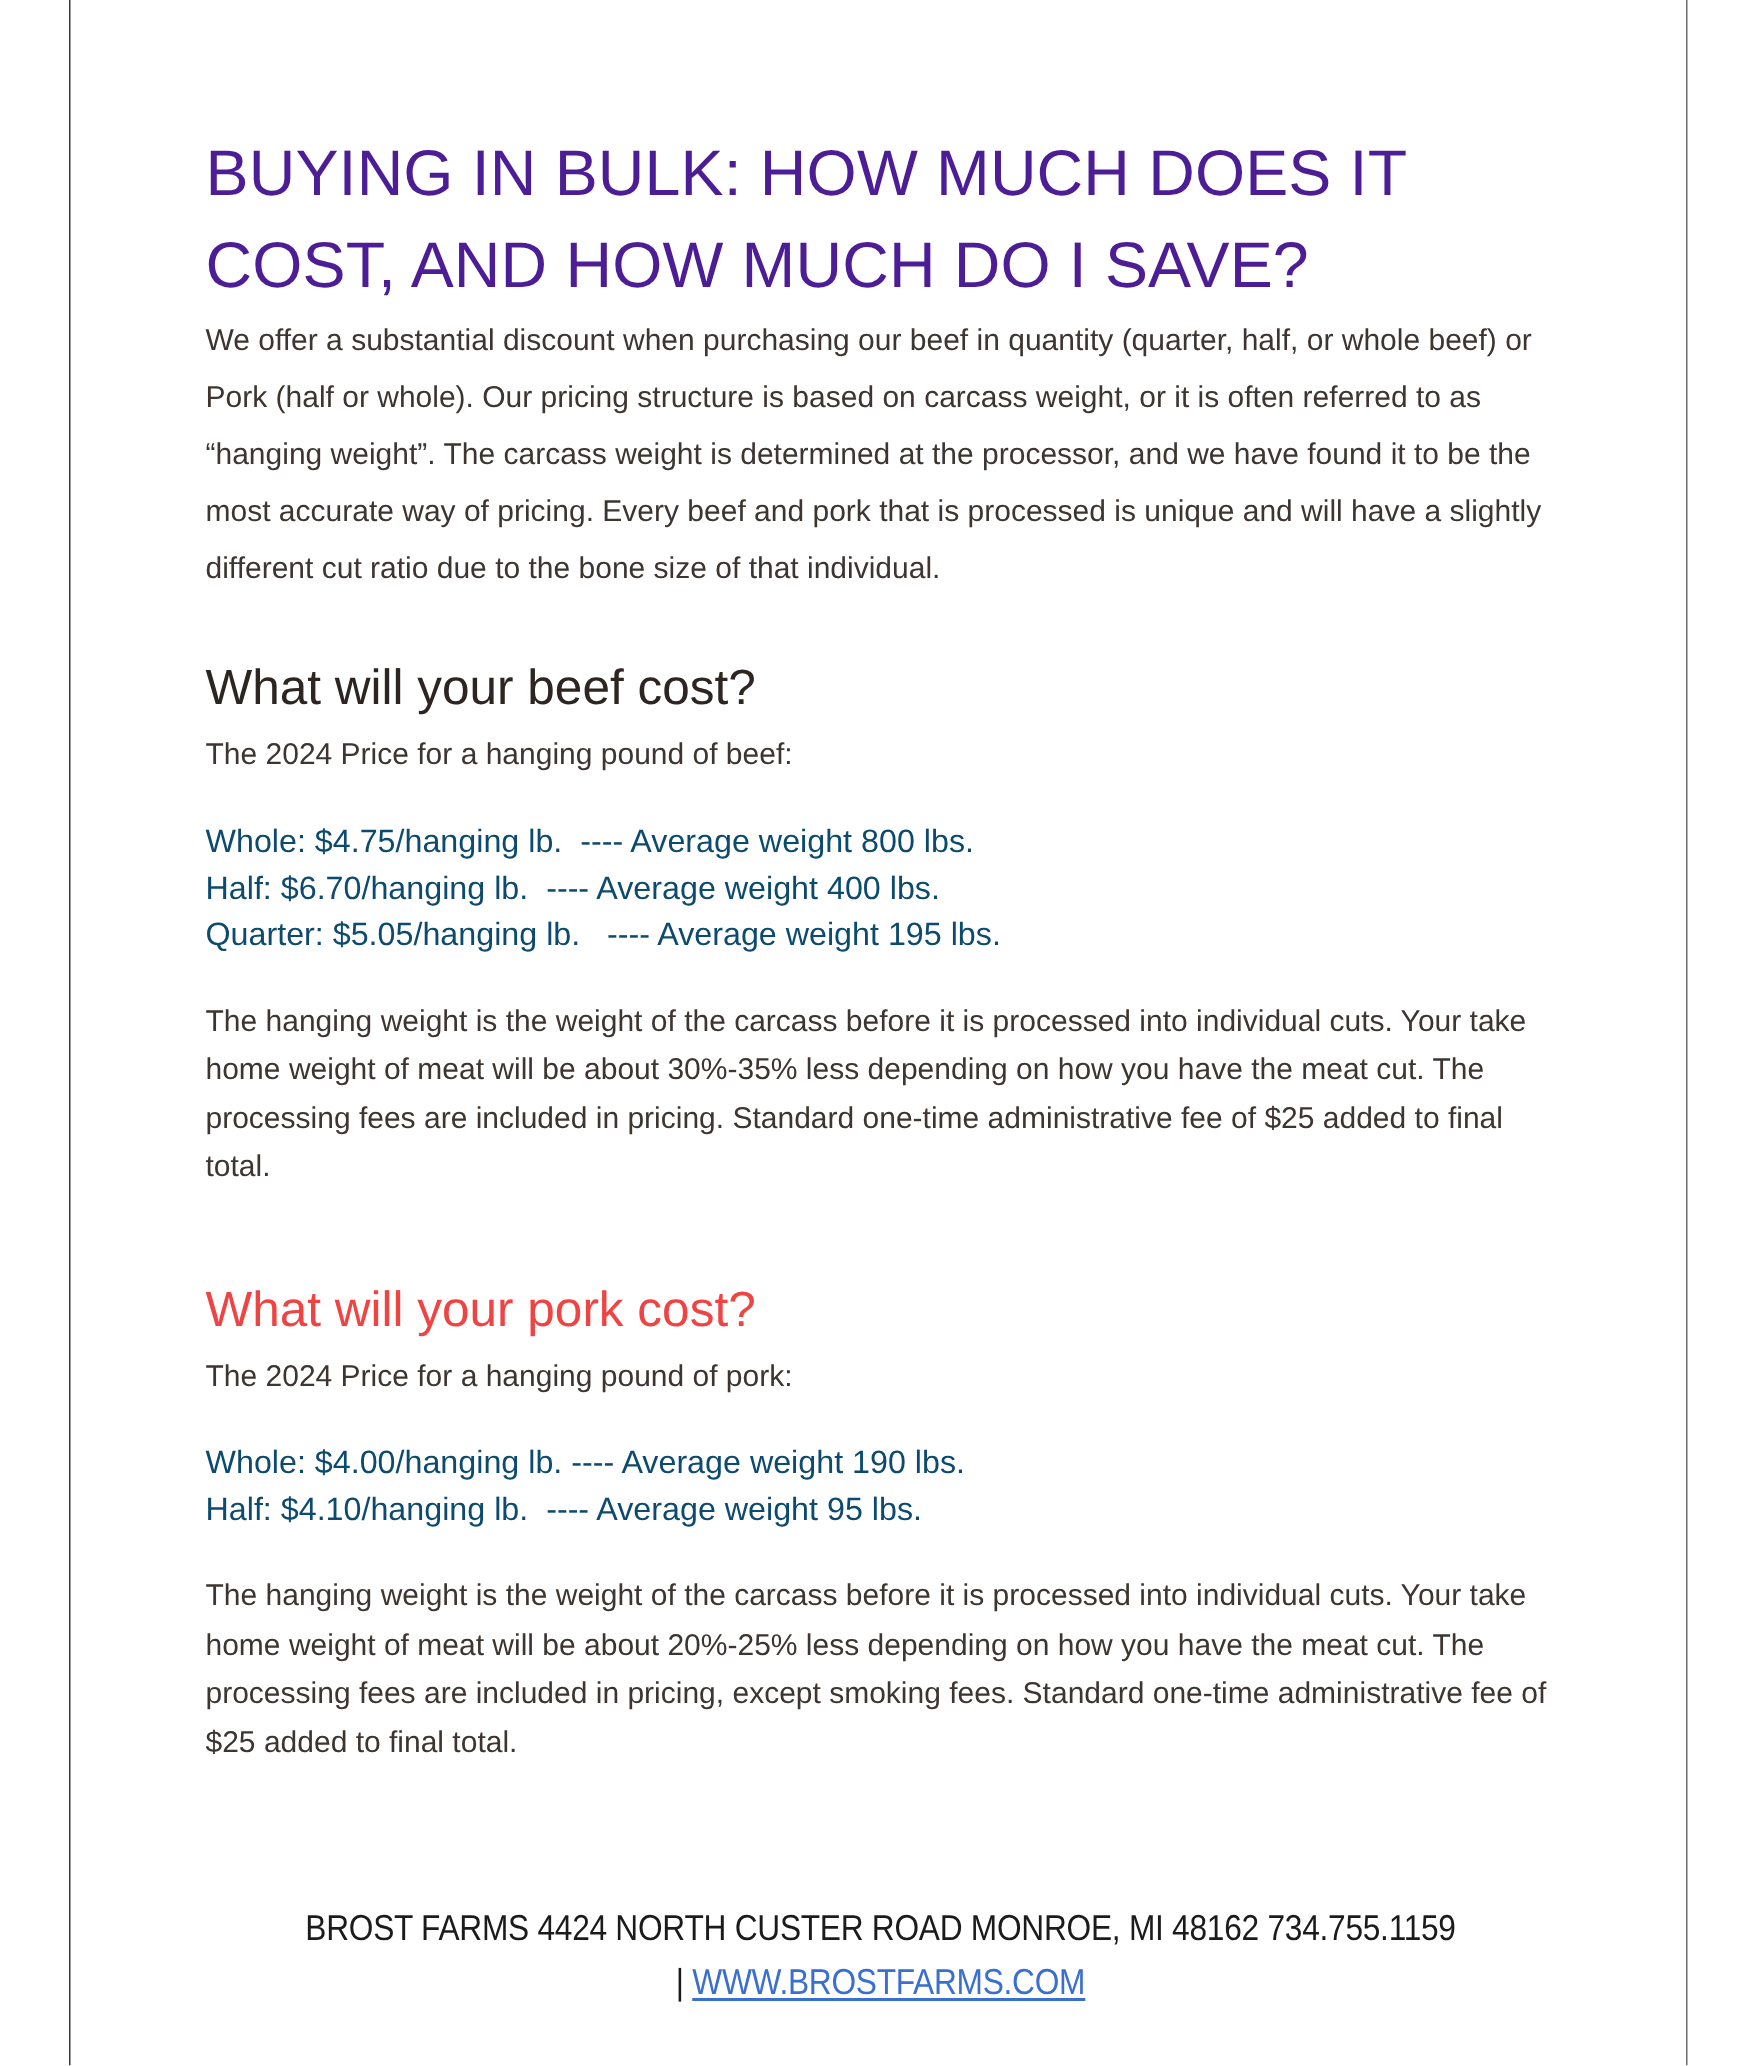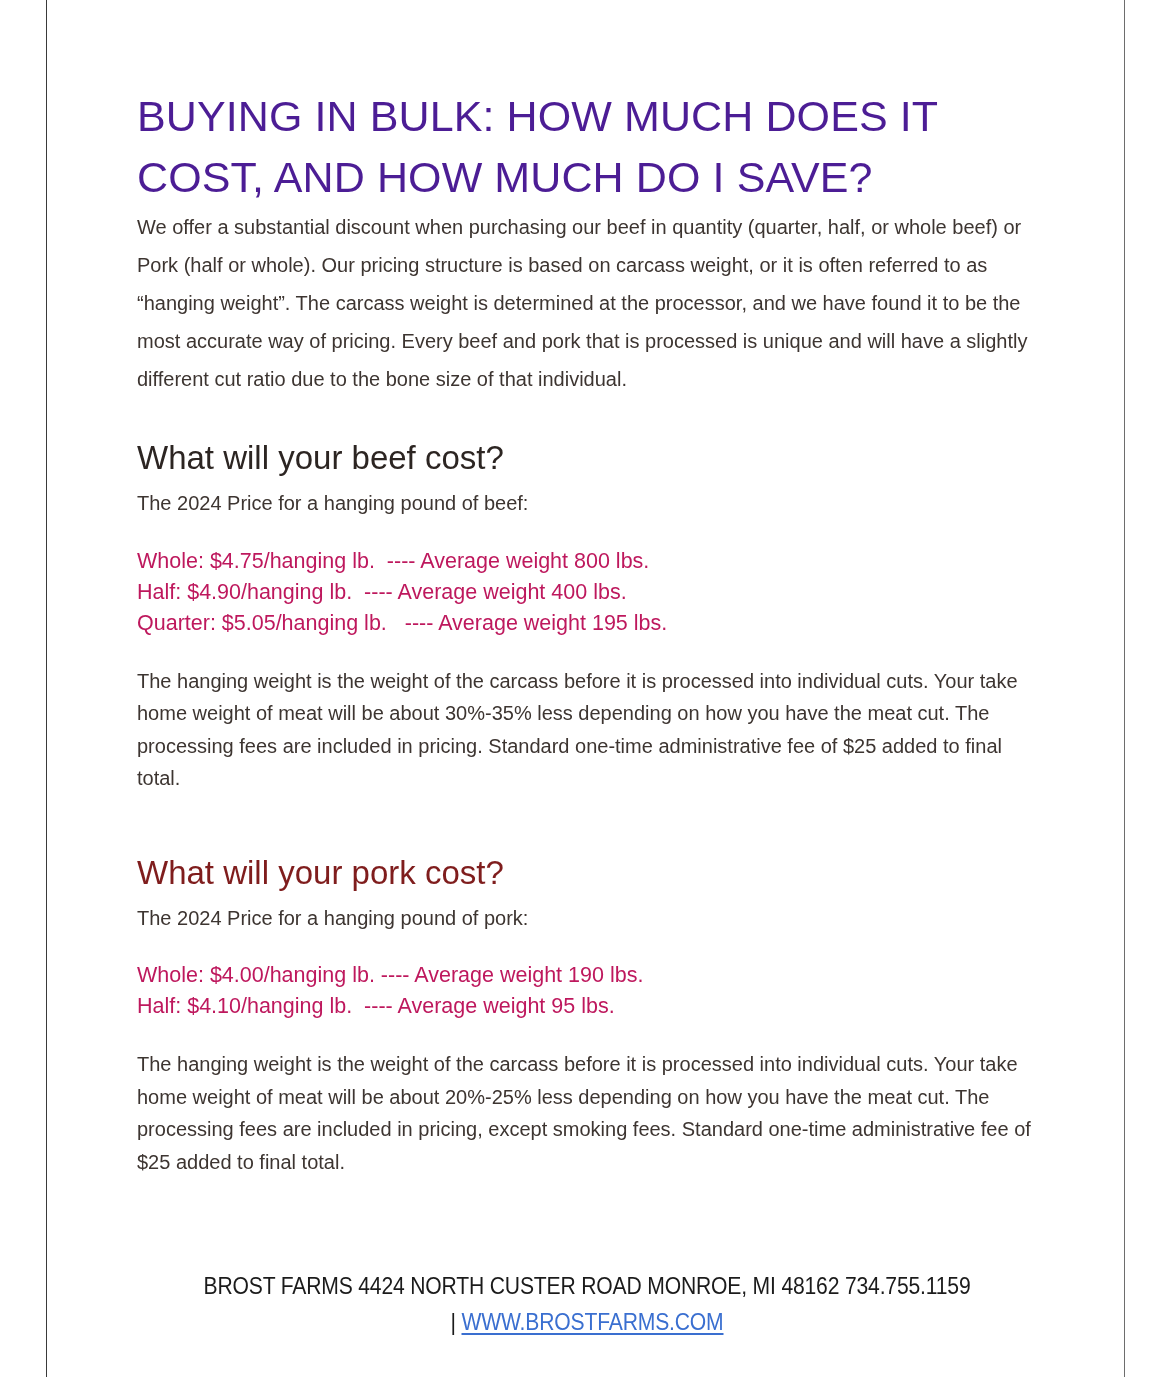--- a/index.html
+++ b/index.html
@@ -48,35 +48,35 @@
   }
 
   h2.section-title {
     font-family: "Liberation Sans", "DejaVu Sans", sans-serif;
     font-weight: 400;
     font-size: 33px;
     line-height: 48px;
     color: #2c2522;
     margin: 0;
   }
-  h2.section-title.warm { color: #7f1d1d; }
+  h2.section-title.warm { color: #ef4444; }
 
   p.body {
     font-size: 20px;
     line-height: 32.5px;
     color: #3d3531;
     margin: 0;
     max-width: 900px;
   }
   p.body.loose { line-height: 38px; }
 
   .price-list {
     font-size: 21.5px;
     line-height: 31px;
-    color: #be185d;
+    color: #0c4a6e;
     margin: 0;
   }
   .price-list .price-line { white-space: pre; }
   .gap-md  { height: 26px; }
   .gap-xl  { height: 54px; }
   .after-beef-h  { height: 5px; }
   .before-beef-h { height: 36px; }
 
   footer.doc-footer {
     position: absolute;
@@ -129,21 +129,21 @@
   <h2 class="section-title">What will your beef cost?</h2>
 
   <div class="after-beef-h"></div>
 
   <p class="body">The 2024 Price for a hanging pound of beef:</p>
 
   <div class="gap-md"></div>
 
   <div class="price-list">
     <div class="price-line">Whole: $4.75/hanging lb.  ---- Average weight 800 lbs.</div>
-    <div class="price-line">Half: $4.90/hanging lb.  ---- Average weight 400 lbs.</div>
+    <div class="price-line">Half: $6.70/hanging lb.  ---- Average weight 400 lbs.</div>
     <div class="price-line">Quarter: $5.05/hanging lb.   ---- Average weight 195 lbs.</div>
   </div>
 
   <div class="gap-md"></div>
 
   <p class="body">The hanging weight is the weight of the carcass before it is processed into individual cuts.  Your take home weight of meat will be about 30%-35% less depending on how you have the meat cut.  The processing fees are included in pricing. Standard one-time administrative fee of $25 added to final total.</p>
 
   <div class="gap-xl"></div>
 
   <h2 class="section-title warm">What will your pork cost?</h2>

